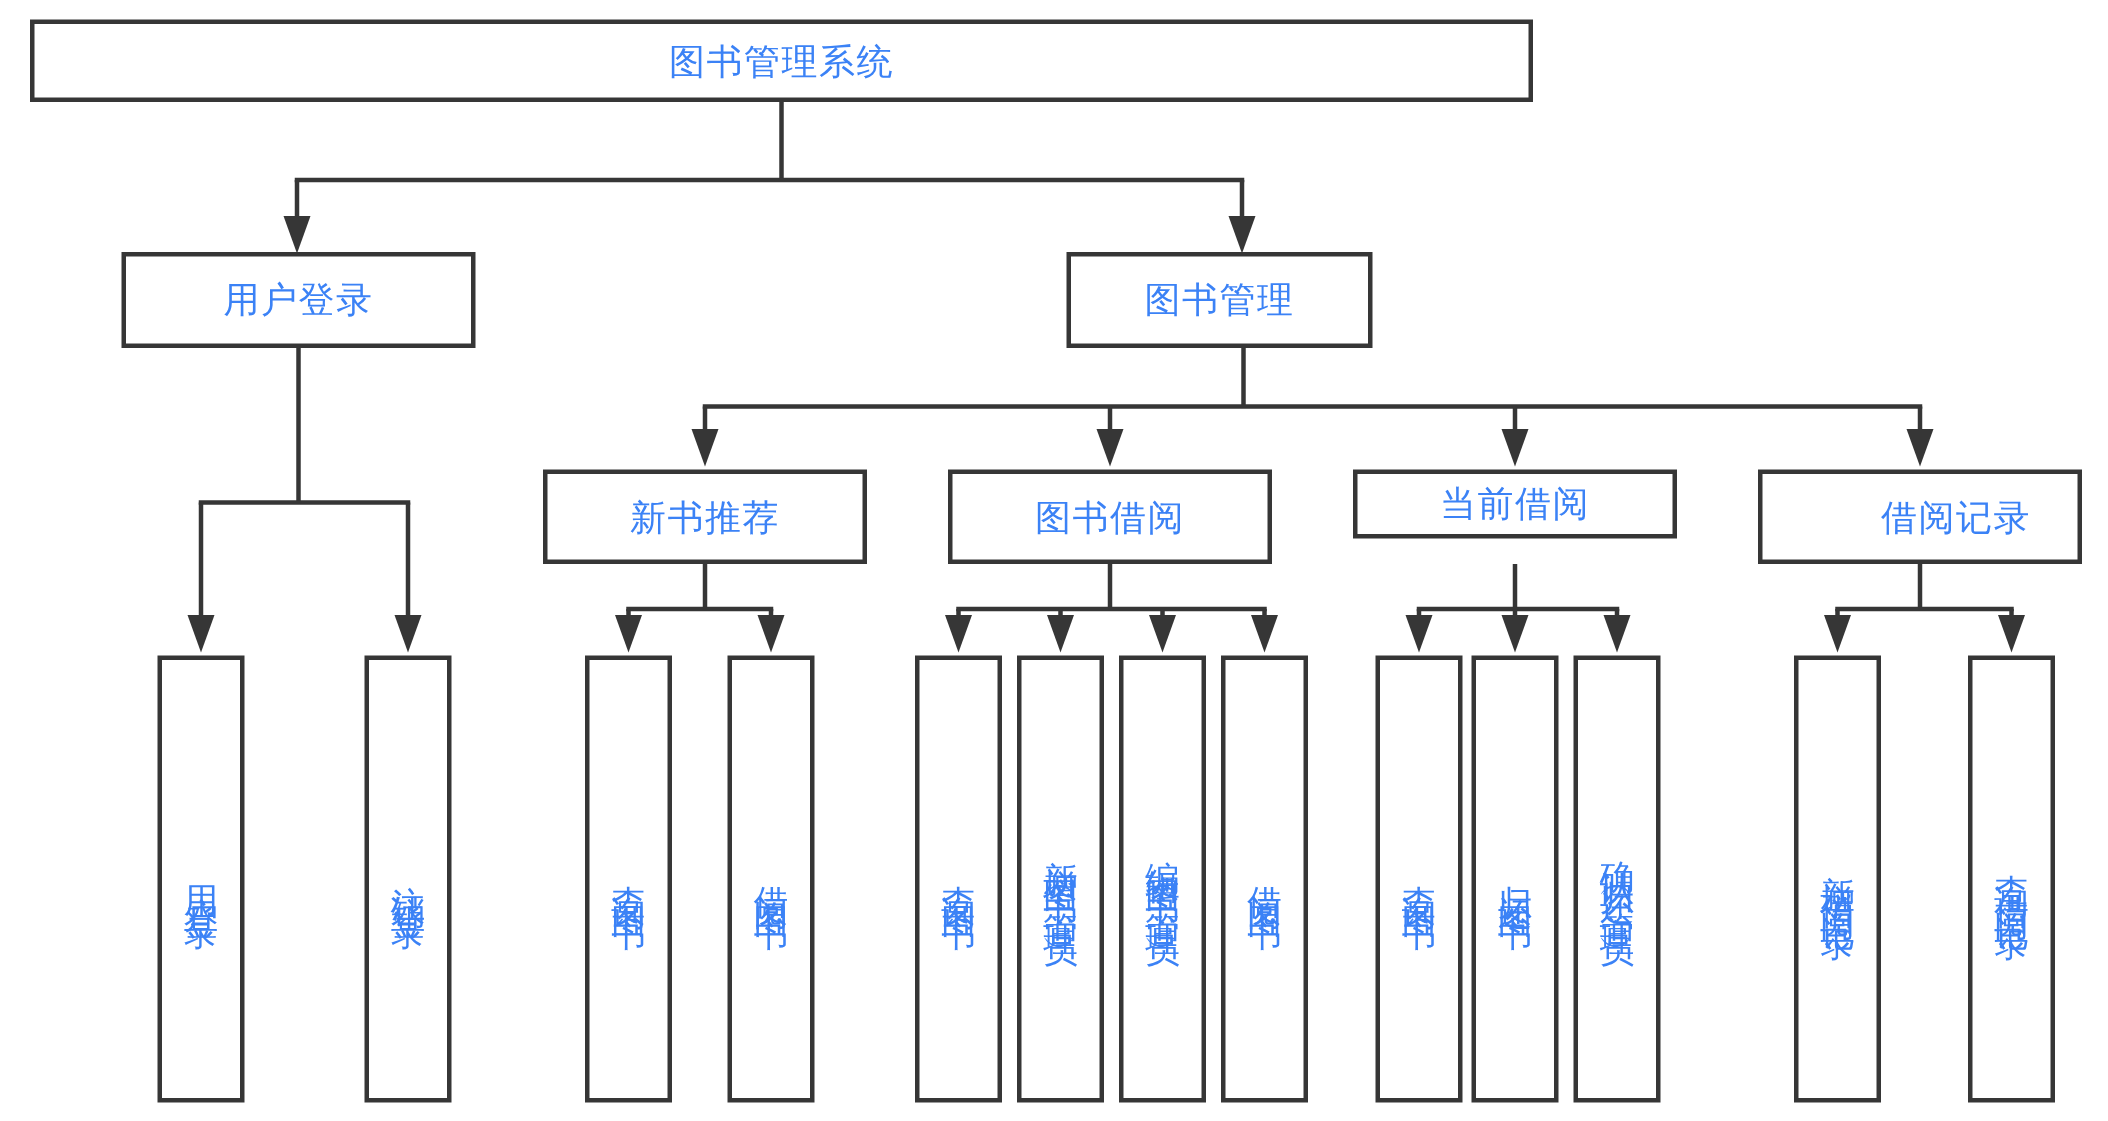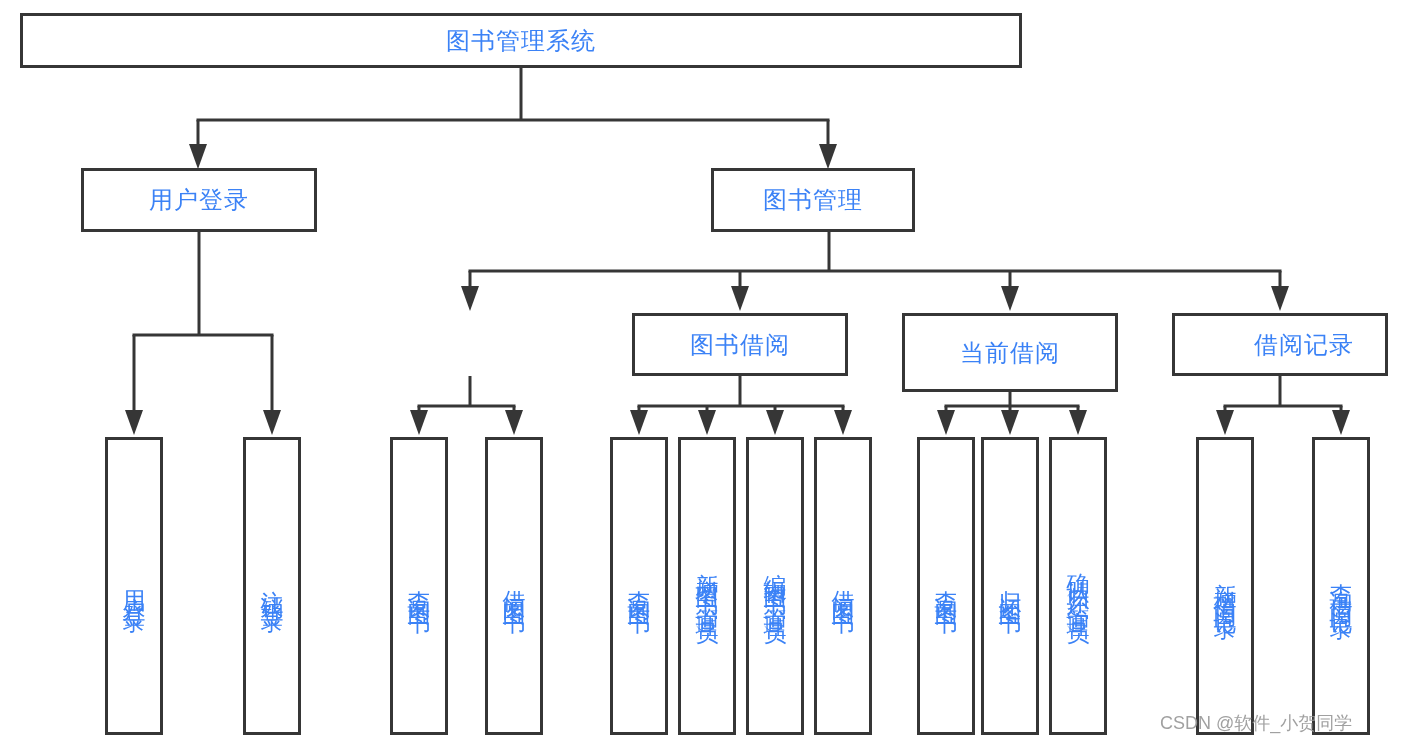--- a/index.html
+++ b/index.html
@@ -94,24 +94,27 @@
     <span class="h-label">图书管理系统</span>
   </div>
 
   <div class="node" style="left:81px; top:168px; width:236px; height:64px;">
     <span class="h-label">用户登录</span>
   </div>
   <div class="node" style="left:711px; top:168px; width:204px; height:64px;">
     <span class="h-label">图书管理</span>
   </div>
 
+  <div class="node" style="left:362px; top:313px; width:216px; height:63px;">
+    <span class="h-label">新书推荐</span>
+  </div>
   <div class="node" style="left:632px; top:313px; width:216px; height:63px;">
     <span class="h-label">图书借阅</span>
   </div>
-  <div class="node" style="left:902px; top:313px; width:216px; height:79px;">
+  <div class="node" style="left:902px; top:313px; width:216px; height:46px;">
     <span class="h-label">当前借阅</span>
   </div>
   <div class="node" style="left:1172px; top:313px; width:216px; height:63px;padding-left:48px;">
     <span class="h-label">借阅记录</span>
   </div>
 
   <div class="node" style="left:105px; top:437px; width:58px; height:298px;">
     <span class="v-label">用户登录</span>
   </div>
   <div class="node" style="left:243px; top:437px; width:58px; height:298px;">
@@ -148,15 +151,14 @@
     <span class="v-label">确认归还（管理员）</span>
   </div>
 
   <div class="node" style="left:1196px; top:437px; width:58px; height:298px;">
     <span class="v-label">新增借阅记录</span>
   </div>
   <div class="node" style="left:1312px; top:437px; width:58px; height:298px;">
     <span class="v-label">查询借阅记录</span>
   </div>
 
-  <div class="watermark">CSDN @软件_小贺同学</div>
 
 </div>
 
 </body></html>

